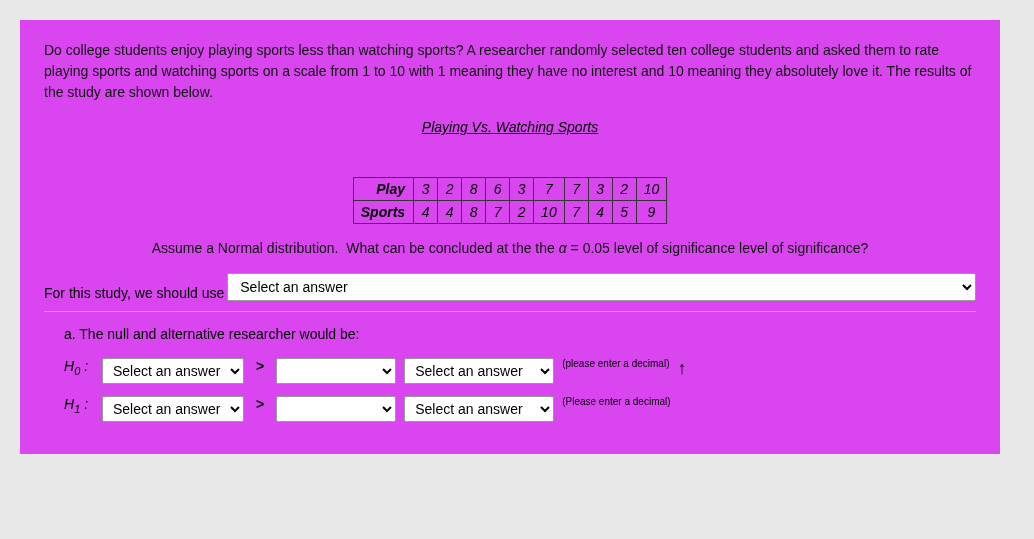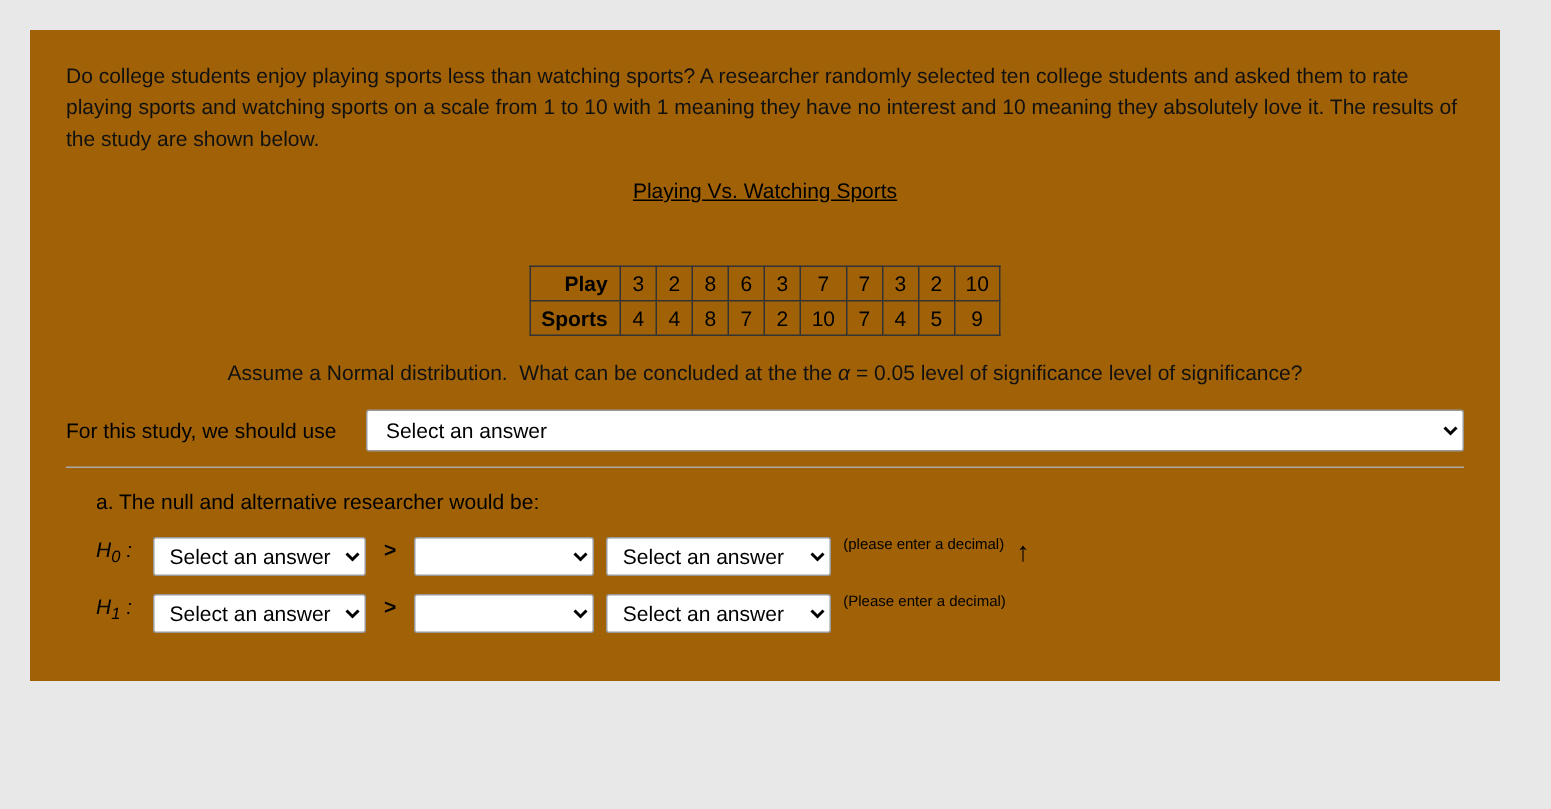--- a/index.html
+++ b/index.html
@@ -5,33 +5,34 @@
     * { box-sizing: border-box; margin: 0; padding: 0; }
     body {
       font-family: Arial, sans-serif;
       font-size: 14px;
       background: #e8e8e8;
       padding: 20px;
       width: 1034px;
       min-height: 539px;
     }
     .container {
-      background: #a16207;
+      background: #d946ef;
       padding: 20px 24px;
       max-width: 980px;
     }
     .question-text {
       font-size: 14px;
       line-height: 1.5;
       margin-bottom: 16px;
       color: #111;
     }
     .table-section {
       text-align: center;
       margin-bottom: 14px;
+      font-style: italic;
     }
     .table-title {
       font-size: 14px;
       font-weight: normal;
       margin-bottom: 4px;
       text-decoration: underline;
     }
     .data-table {
       border-collapse: collapse;
       display: inline-table;
@@ -52,22 +53,22 @@
     }
     .assumption-text {
       font-size: 14px;
       line-height: 1.5;
       margin-bottom: 14px;
       color: #111;
       text-align: center;
     }
     .study-row {
       display: flex;
-      align-items: center;
-      gap: 20px;
+      align-items: flex-end;
+      gap: 3px;
       margin-bottom: 14px;
       border-bottom: 1px solid #aaa;
       padding-bottom: 10px;
     }
     .study-label {
       font-size: 14px;
       white-space: nowrap;
     }
     .select-wide {
       flex: 1;

